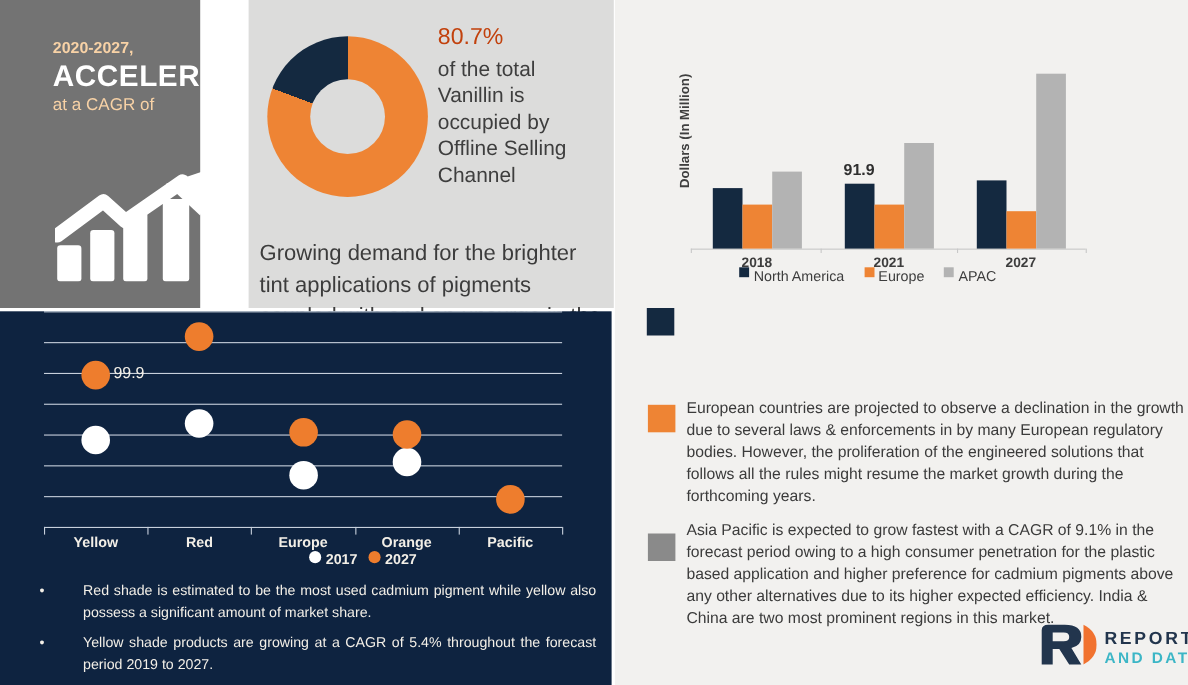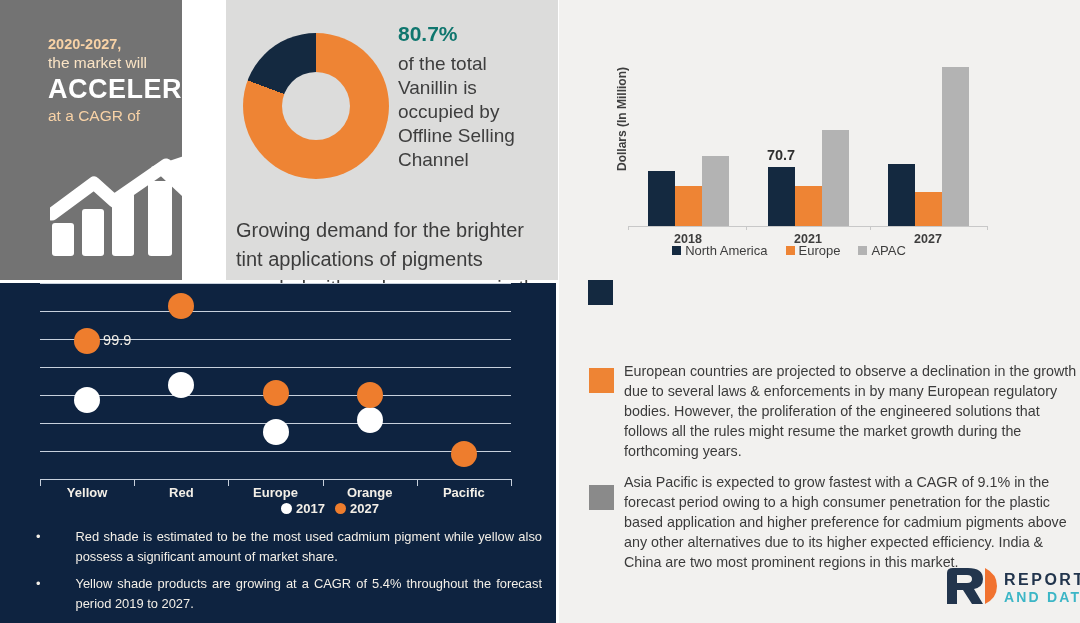--- a/index.html
+++ b/index.html
@@ -18,28 +18,28 @@
   .promo-period{font-size:14.5px;font-weight:600;color:#f8d2a6;margin:0 0 2px 0;}
   .promo-lead{font-size:15.5px;color:#fbe4c5;margin:0 0 2px 0;}
   .promo-title{font-size:27px;font-weight:bold;color:#ffffff;letter-spacing:.5px;margin:0 0 2px 0;}
   .promo-sub{font-size:15.5px;color:#f8d2a6;margin:0 0 2px 0;}
   .promo-cagr{font-size:31px;font-weight:bold;color:#ffffff;margin:0;}
   #promo-icon{left:50px;top:150px;}
   
   #donut{left:17px;top:33px;width:146px;height:146px;border-radius:50%;}
   #donut-hole{left:56px;top:72px;width:68px;height:68px;border-radius:50%;background:#dcdcdb;}
   #stat-block{left:172px;top:22px;width:145px;}
-  #stat-value{font-size:21px;font-weight:bold;color:#0f766e;margin:0 0 6px 0;}
+  #stat-value{font-size:21px;font-weight:normal;color:#c2410c;margin:0 0 6px 0;}
   #stat-text{font-size:19px;line-height:1.26;color:#3e3e3e;margin:0;}
   #donut-caption{left:10px;top:216px;width:318px;font-size:20px;line-height:1.45;color:#3c3c3c;}
   
   #scatter-plot{left:0;top:0;width:556px;height:240px;}
   .cat-label{position:absolute;transform:translateX(-50%);font-size:13px;font-weight:bold;color:#f3efe7;}
   #scatter-legend{left:0;top:218px;width:660px;display:flex;justify-content:center;gap:10px;align-items:center;}
-  .legend-item{display:flex;align-items:center;gap:4px;}
+  .legend-item{display:flex;gap:4px;}
   .legend-dot{width:11px;height:11px;border-radius:50%;}
   .legend-txt{font-size:13px;font-weight:bold;color:#f3efe7;}
   #scatter-bullets{left:36px;top:244px;width:506px;}
   .dark-bullet{display:flex;gap:11px;margin-bottom:7px;color:#f3efe7;font-size:12.9px;line-height:1.55;}
   .dark-bullet .mark{flex:0 0 auto;}
   .dark-bullet .txt{text-align:justify;margin-left:24px;}
   
   #bar-ylabel{left:-16px;top:112px;width:158px;height:14px;transform:rotate(-90deg);
     font-size:12px;font-weight:600;color:#3f3f3f;text-align:center;}
   #bar-plot{left:0;top:0;width:521px;height:240px;}
@@ -52,21 +52,20 @@
   #logo{left:386px;top:566px;display:flex;align-items:center;gap:7px;}
   #logo-text .l1{font-size:16px;letter-spacing:2.5px;color:#22354d;font-weight:600;margin:0;}
   #logo-text .l2{font-size:14px;letter-spacing:2.2px;color:#3cb6c6;font-weight:600;margin:0;}
 </style>
 </head>
 <body>
 
 <div class="abs" id="promo-panel">
   <div class="abs" id="promo-text">
     <p class="promo-period">2020-2027,</p>
-    <p class="promo-lead">the market will</p>
     <p class="promo-title">ACCELERATE</p>
     <p class="promo-sub">at a CAGR of</p>
   </div>
   <div class="abs" id="promo-icon">
     <svg width="152" height="106" viewBox="0 0 152 106">
       <g fill="#ffffff">
         <rect x="2" y="73" width="22" height="33" rx="3"></rect>
         <rect x="32" y="59" width="22" height="47" rx="3"></rect>
         <rect x="62" y="43" width="22" height="63" rx="3"></rect>
         <rect x="98" y="31" width="24" height="75" rx="3"></rect>
@@ -154,21 +153,21 @@
       <div style="position: absolute; left: 142.5px; top: 155.566px; width: 27px; height: 70.434px; background: rgb(179, 179, 179);"></div>
       <div style="position: absolute; left: 104px; top: 232px; width: 50px; text-align: center; font-size: 12.5px; font-weight: bold; color: rgb(61, 61, 61);">2018</div>
       <div style="position: absolute; left: 208.5px; top: 166.718px; width: 27px; height: 59.282px; background: rgb(20, 41, 64);"></div>
       <div style="position: absolute; left: 235.5px; top: 185.752px; width: 27px; height: 40.248px; background: rgb(238, 132, 52);"></div>
       <div style="position: absolute; left: 262.5px; top: 130.411px; width: 27px; height: 95.589px; background: rgb(179, 179, 179);"></div>
       <div style="position: absolute; left: 224px; top: 232px; width: 50px; text-align: center; font-size: 12.5px; font-weight: bold; color: rgb(61, 61, 61);">2021</div>
       <div style="position: absolute; left: 328.5px; top: 163.951px; width: 27px; height: 62.049px; background: rgb(20, 41, 64);"></div>
       <div style="position: absolute; left: 355.5px; top: 192.46px; width: 27px; height: 33.54px; background: rgb(238, 132, 52);"></div>
       <div style="position: absolute; left: 382.5px; top: 66.685px; width: 27px; height: 159.315px; background: rgb(179, 179, 179);"></div>
       <div style="position: absolute; left: 344px; top: 232px; width: 50px; text-align: center; font-size: 12.5px; font-weight: bold; color: rgb(61, 61, 61);">2027</div>
-      <div style="position: absolute; left: 197px; top: 146.718px; width: 50px; text-align: center; font-size: 14.5px; font-weight: bold; color: rgb(47, 47, 47);">70.7</div>
+      <div style="position: absolute; left: 197px; top: 146.718px; width: 50px; text-align: center; font-size: 14.5px; font-weight: bold; color: rgb(47, 47, 47);">91.9</div>
     </div>
   <div class="abs" id="bar-legend">
       <div class="legend-item">
         <span class="legend-sq" style="background: rgb(20, 41, 64);"></span>
         <span class="legend-sq-txt">North America</span>
       </div>
       <div class="legend-item">
         <span class="legend-sq" style="background: rgb(238, 132, 52);"></span>
         <span class="legend-sq-txt">Europe</span>
       </div>

